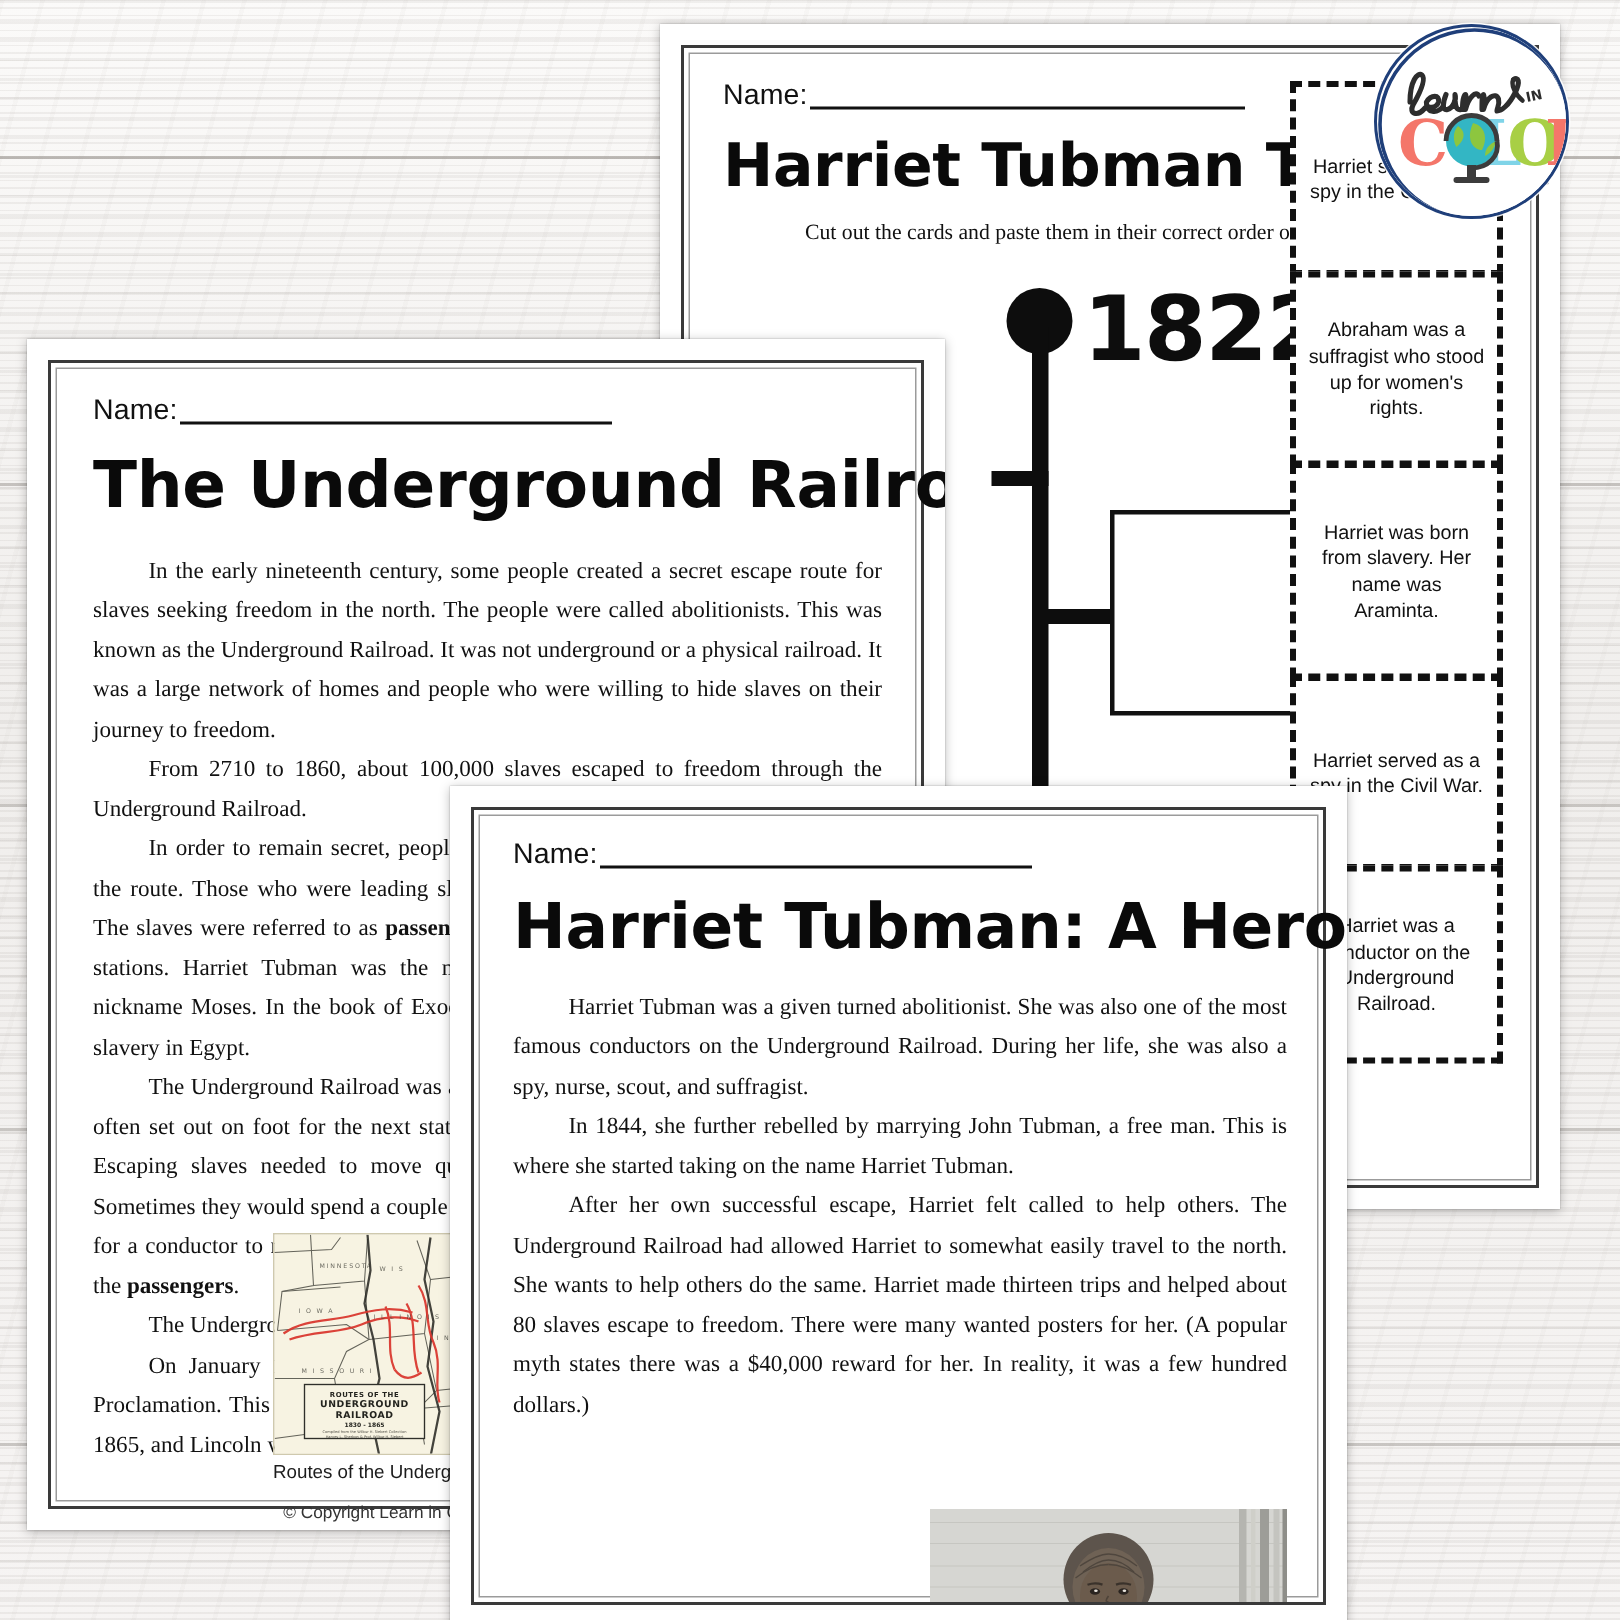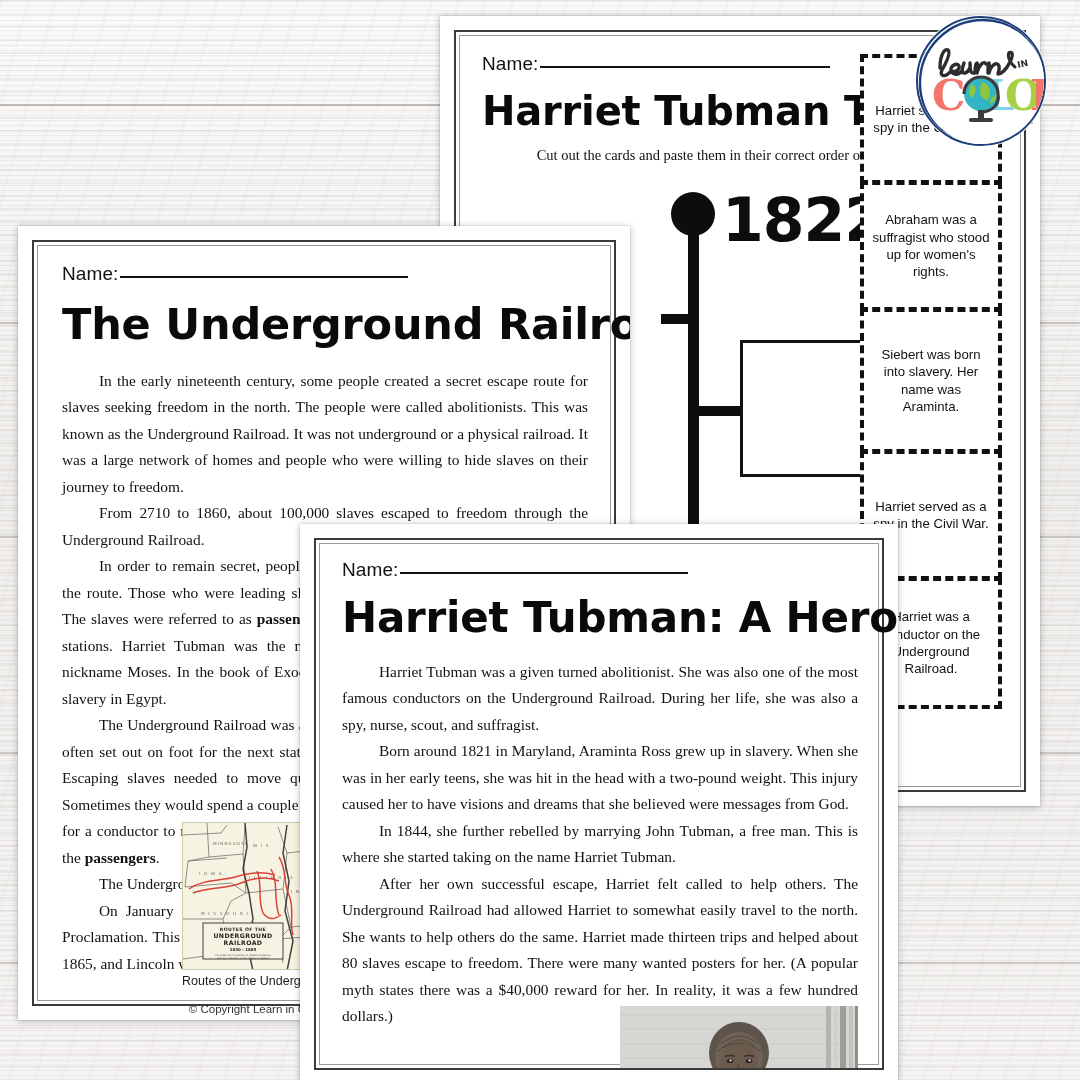--- a/index.html
+++ b/index.html
@@ -76,20 +76,21 @@
     content: "";
     position: absolute;
     inset: 3px;
     border: 1px solid #9b9b9b;
     pointer-events: none;
   }
 
   
   .name-row {
     display: flex;
+    align-items: flex-end;
     gap: 2px;
   }
   .name-label {
     font-size: 19px;
     color: #111;
     letter-spacing: .1px;
     line-height: 1;
   }
   .name-rule {
     flex: 0 0 auto;
@@ -293,21 +294,21 @@
       </div>
 
       <div class="card-col">
         <div class="cut-card" style="height:130px">
           <span>Harriet served as a spy in the Civil War.</span>
         </div>
         <div class="cut-card" style="height:130px">
           <span>Abraham was a suffragist who stood up for women's rights.</span>
         </div>
         <div class="cut-card" style="height:145px">
-          <span>Siebert was born into slavery. Her name was Araminta.</span>
+          <span>Harriet was born from slavery. Her name was Araminta.</span>
         </div>
         <div class="cut-card" style="height:130px">
           <span>Harriet served as a spy in the Civil War.</span>
         </div>
         <div class="cut-card" style="height:132px">
           <span>Harriet was a conductor on the Underground Railroad.</span>
         </div>
       </div>
 
     </div>
@@ -397,21 +398,20 @@
       <div class="pad">
         <div class="name-row">
           <span class="name-label">Name:</span>
           <span class="name-rule" style="width:288px"></span>
         </div>
 
         <div class="doc-title" style="font-size:42px;margin-top:18px;">Harriet Tubman: A Hero</div>
 
         <div class="body-text" style="font-size:15.4px;line-height:1.72;margin-top:20px;">
           <p>Harriet Tubman was a given turned abolitionist. She was also one of the most famous conductors on the Underground Railroad. During her life, she was also a spy, nurse, scout, and suffragist.</p>
-          <p>Born around 1821 in Maryland, Araminta Ross grew up in slavery. When she was in her early teens, she was hit in the head with a two-pound weight. This injury caused her to have visions and dreams that she believed were messages from God.</p>
           <p>In 1844, she further rebelled by marrying John Tubman, a free man. This is where she started taking on the name Harriet Tubman.</p>
           <p>After her own successful escape, Harriet felt called to help others. The Underground Railroad had allowed Harriet to somewhat easily travel to the north. She wants to help others do the same. Harriet made thirteen trips and helped about 80 slaves escape to freedom. There were many wanted posters for her. (A popular myth states there was a $40,000 reward for her. In reality, it was a few hundred dollars.)</p>
 
         </div>
       </div>
 
       <div class="portrait">
         <svg viewBox="0 0 238 62" width="238" height="62" preserveAspectRatio="none">
           <rect x="0" y="0" width="238" height="62" fill="#ddddda"></rect>
           <rect x="0" y="0" width="238" height="62" fill="#c9c9c4" opacity="0.35"></rect>

